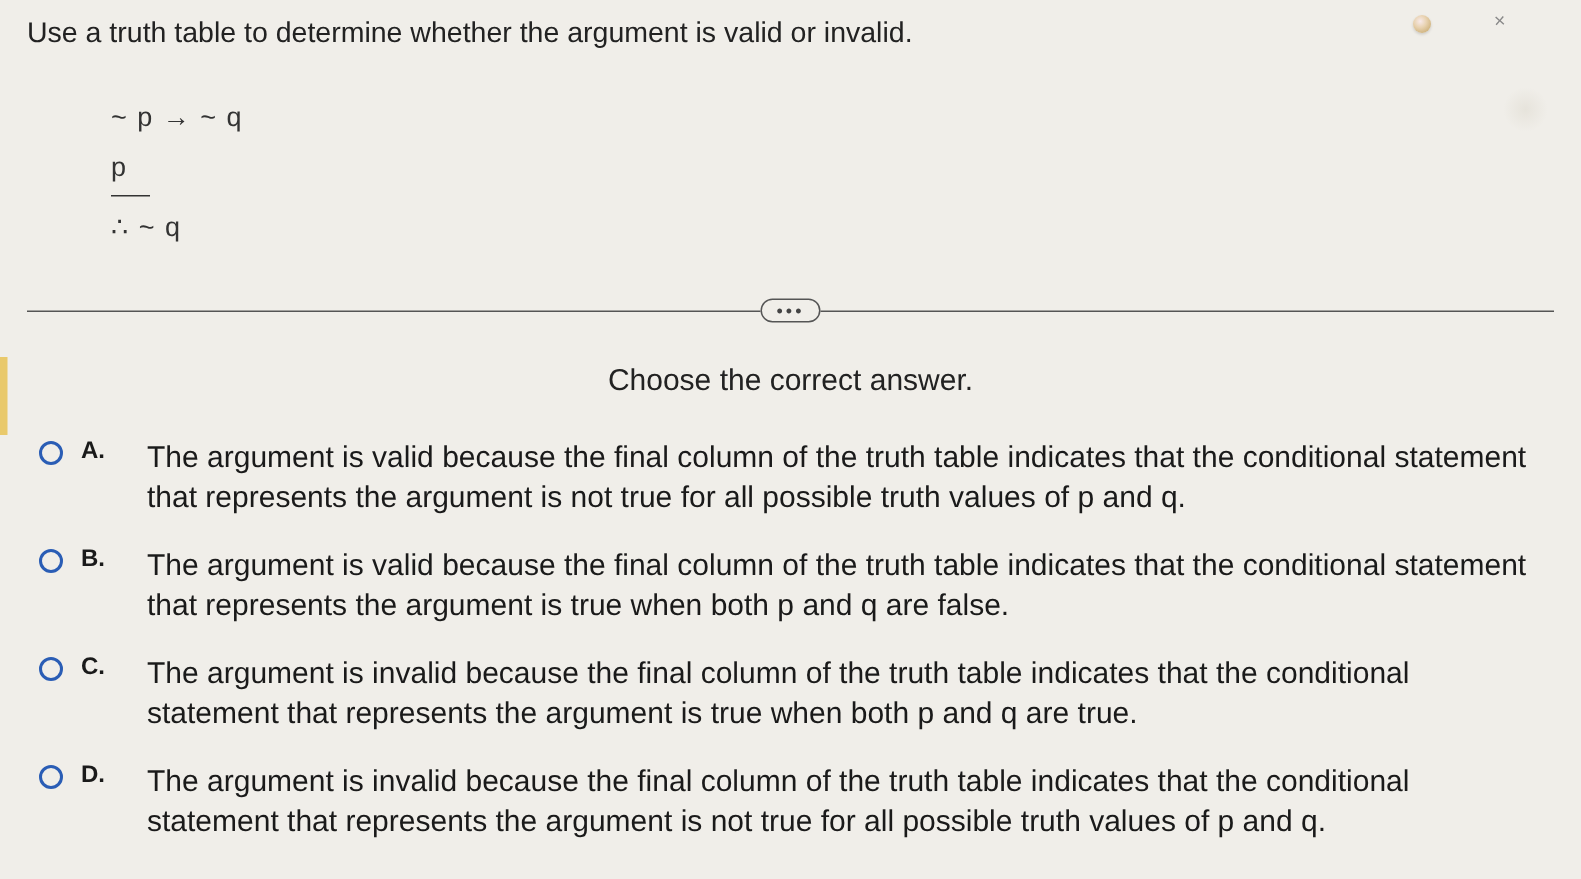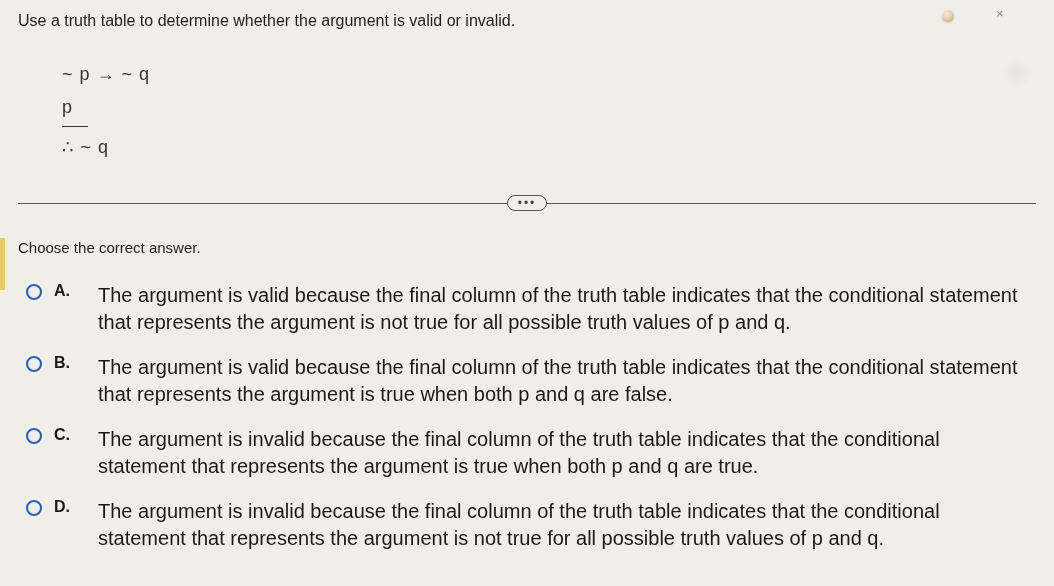--- a/index.html
+++ b/index.html
@@ -13,26 +13,26 @@
       color: #1a1a1a;
     }
     .page {
       background: #f0eee9;
       width: 100%;
       height: 100%;
       padding: 12px 18px 18px 18px;
       position: relative;
     }
     .question-title {
-      font-size: 16px;
+      font-size: 19px;
       margin-bottom: 30px;
       color: #222;
     }
     .argument-block {
-      margin-left: 44px;
+      margin-left: 56px;
       font-family: Arial, sans-serif;
       font-size: 18px;
       line-height: 1.6;
       color: #333;
     }
     .argument-block .premise1 { letter-spacing: 1px; }
     .argument-block .premise2 { border-bottom: 1.5px solid #333; display: inline-block; padding-right: 16px; padding-bottom: 4px; margin-top: 4px;}
     .argument-block .conclusion { margin-top: 6px; letter-spacing: 1px; }
     .divider-row {
       display: flex;
@@ -61,23 +61,24 @@
     }
     .left-accent {
       position: absolute;
       left: 0;
       top: 238px;
       width: 5px;
       height: 52px;
       background: #e9c96b;
     }
     .instruct {
-      font-size: 15px;
+      font-size: 20px;
       margin-bottom: 26px;
       color: #222;
+      text-align: center;
     }
     .choices {
       margin-left: 8px;
     }
     .choice {
       display: flex;
       align-items: flex-start;
       margin-bottom: 18px;
       gap: 12px;
     }

